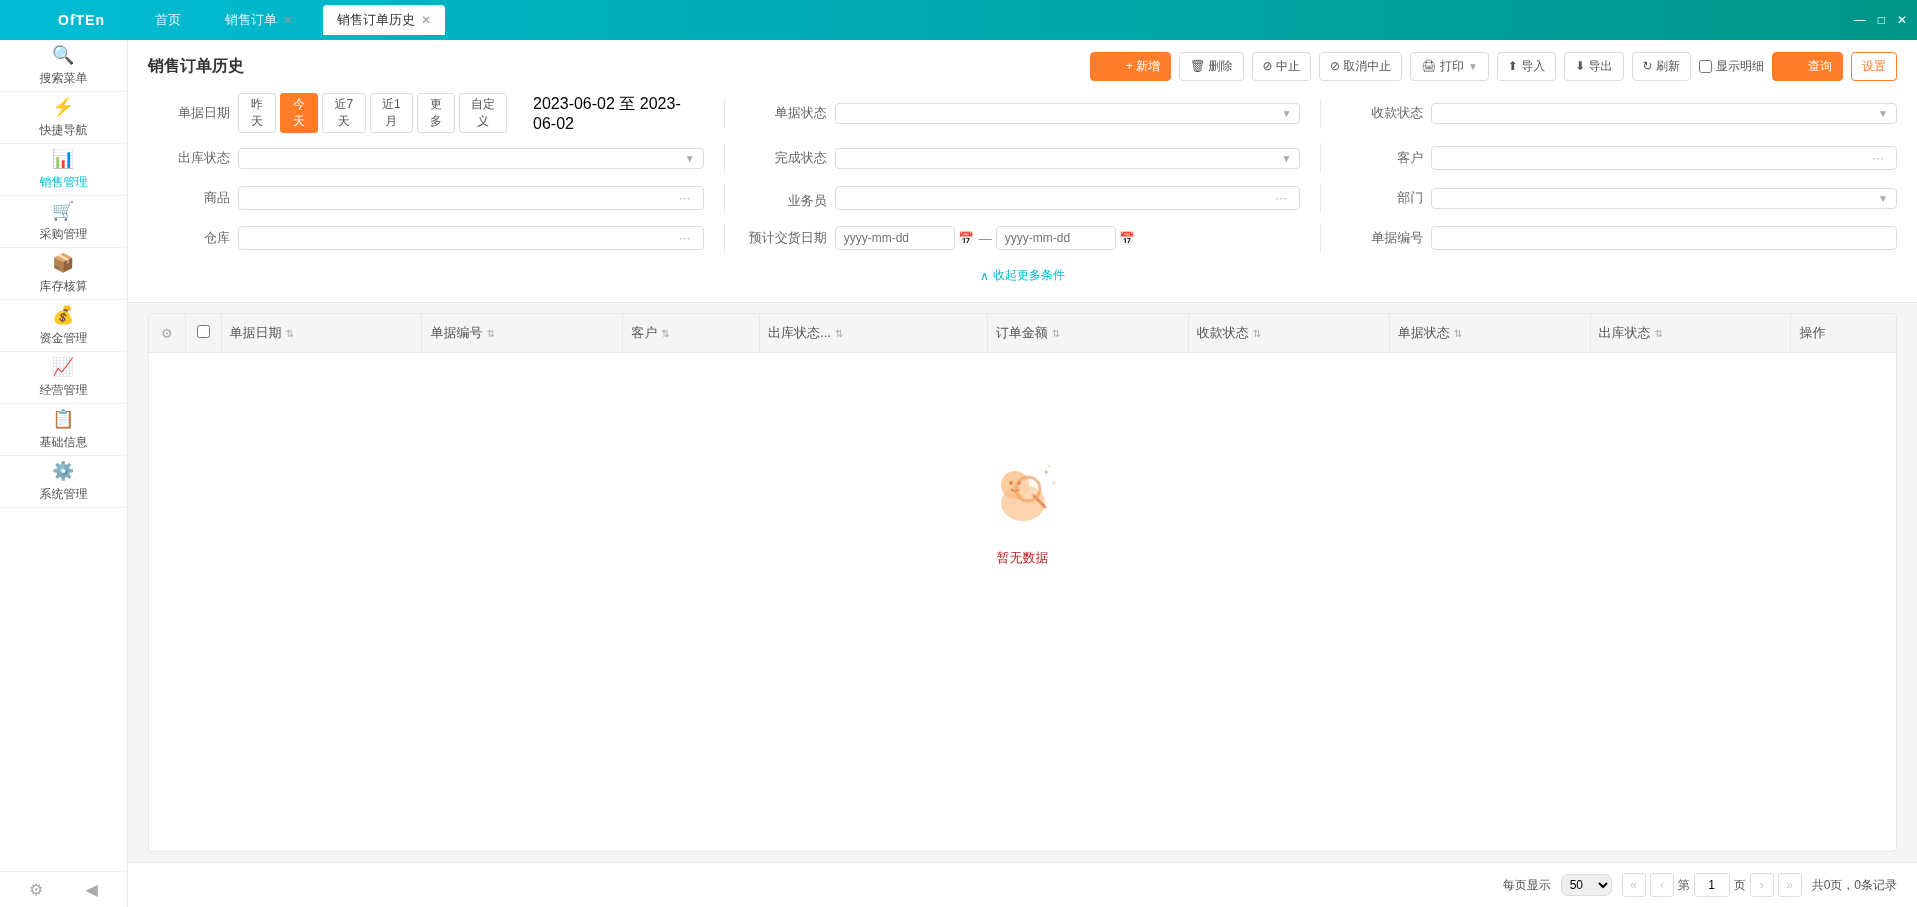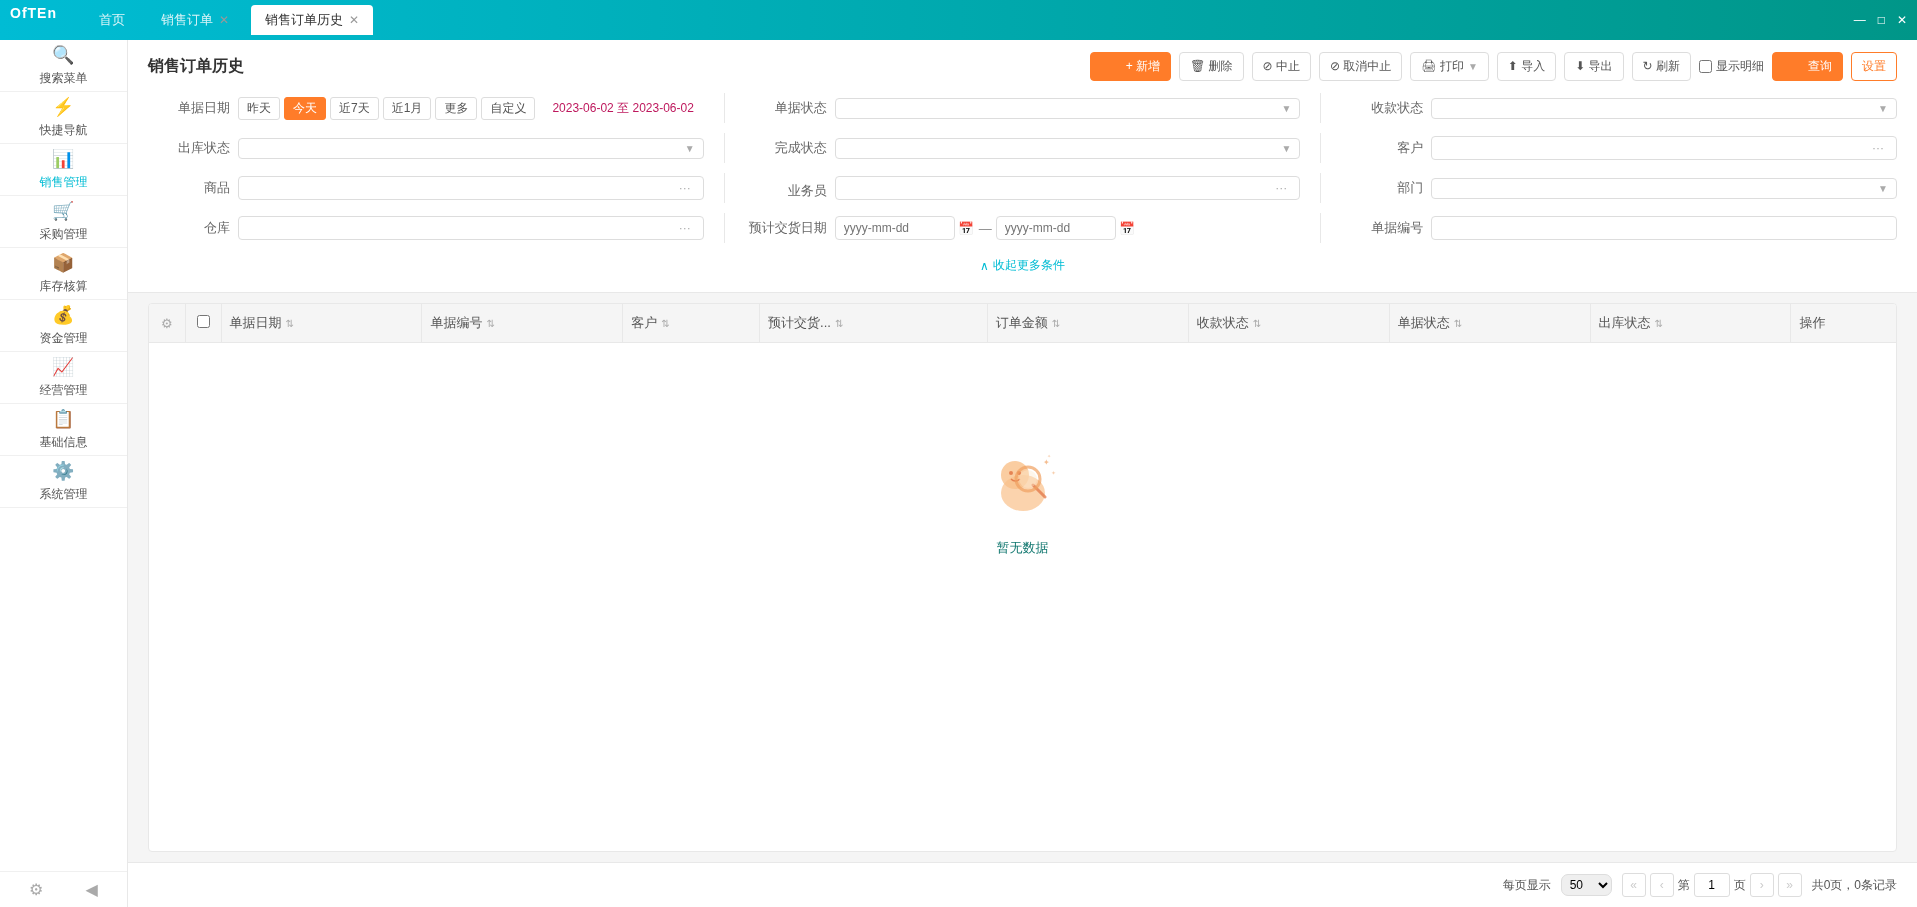--- a/index.html
+++ b/index.html
@@ -10,22 +10,24 @@
       height: 40px;
       background: linear-gradient(to right, #00bcd4, #009688);
       display: flex;
       align-items: center;
       padding: 0 10px;
       color: white;
       flex-shrink: 0;
     }
     .top-bar-tabs {
       display: flex;
-      gap: 8px;
+      align-items: center;
+      gap: 16px;
       flex: 1;
+      margin-left: 48px;
     }
     .tab-item {
       height: 30px;
       padding: 0 14px;
       display: flex;
       align-items: center;
       gap: 6px;
       border-radius: 4px 4px 0 0;
       cursor: pointer;
       font-size: 13px;
@@ -199,23 +201,23 @@
       cursor: pointer;
       color: #555;
       background: #fff;
     }
     .date-quick-btn.active {
       background: #ff7c29;
       color: white;
       border-color: #ff7c29;
     }
     .date-range-text {
-      font-size: 12px;
-      color: #be185d;
-      margin-left: 11px;
+      font-size: 16px;
+      color: #000000;
+      margin-left: 20px;
     }
     .select-control {
       border: 1px solid #ddd;
       border-radius: 4px;
       padding: 4px 8px;
       font-size: 12px;
       color: #555;
       background: #fff;
       display: flex;
       align-items: center;
@@ -304,21 +306,21 @@
       align-items: center;
       justify-content: center;
       padding: 80px 0;
       color: #bbb;
     }
     .empty-icon {
       width: 100px;
       height: 100px;
       margin-bottom: 16px;
     }
-    .empty-text { font-size: 13px; color: #0f766e; }
+    .empty-text { font-size: 13px; color: #b91c1c; }
 
     
     .table-footer {
       display: flex;
       align-items: center;
       justify-content: flex-end;
       padding: 10px 20px;
       background: #fff;
       border-top: 1px solid #e8e8e8;
       font-size: 12px;
@@ -654,21 +656,21 @@
               </div>
             </th>
             <th>
               <div class="th-sort">
                 <span>客户</span>
                 <span class="sort-icon">⇅</span>
               </div>
             </th>
             <th>
               <div class="th-sort">
-                <span>预计交货...</span>
+                <span>出库状态...</span>
                 <span class="sort-icon">⇅</span>
               </div>
             </th>
             <th>
               <div class="th-sort">
                 <span>订单金额</span>
                 <span class="sort-icon">⇅</span>
               </div>
             </th>
             <th>

